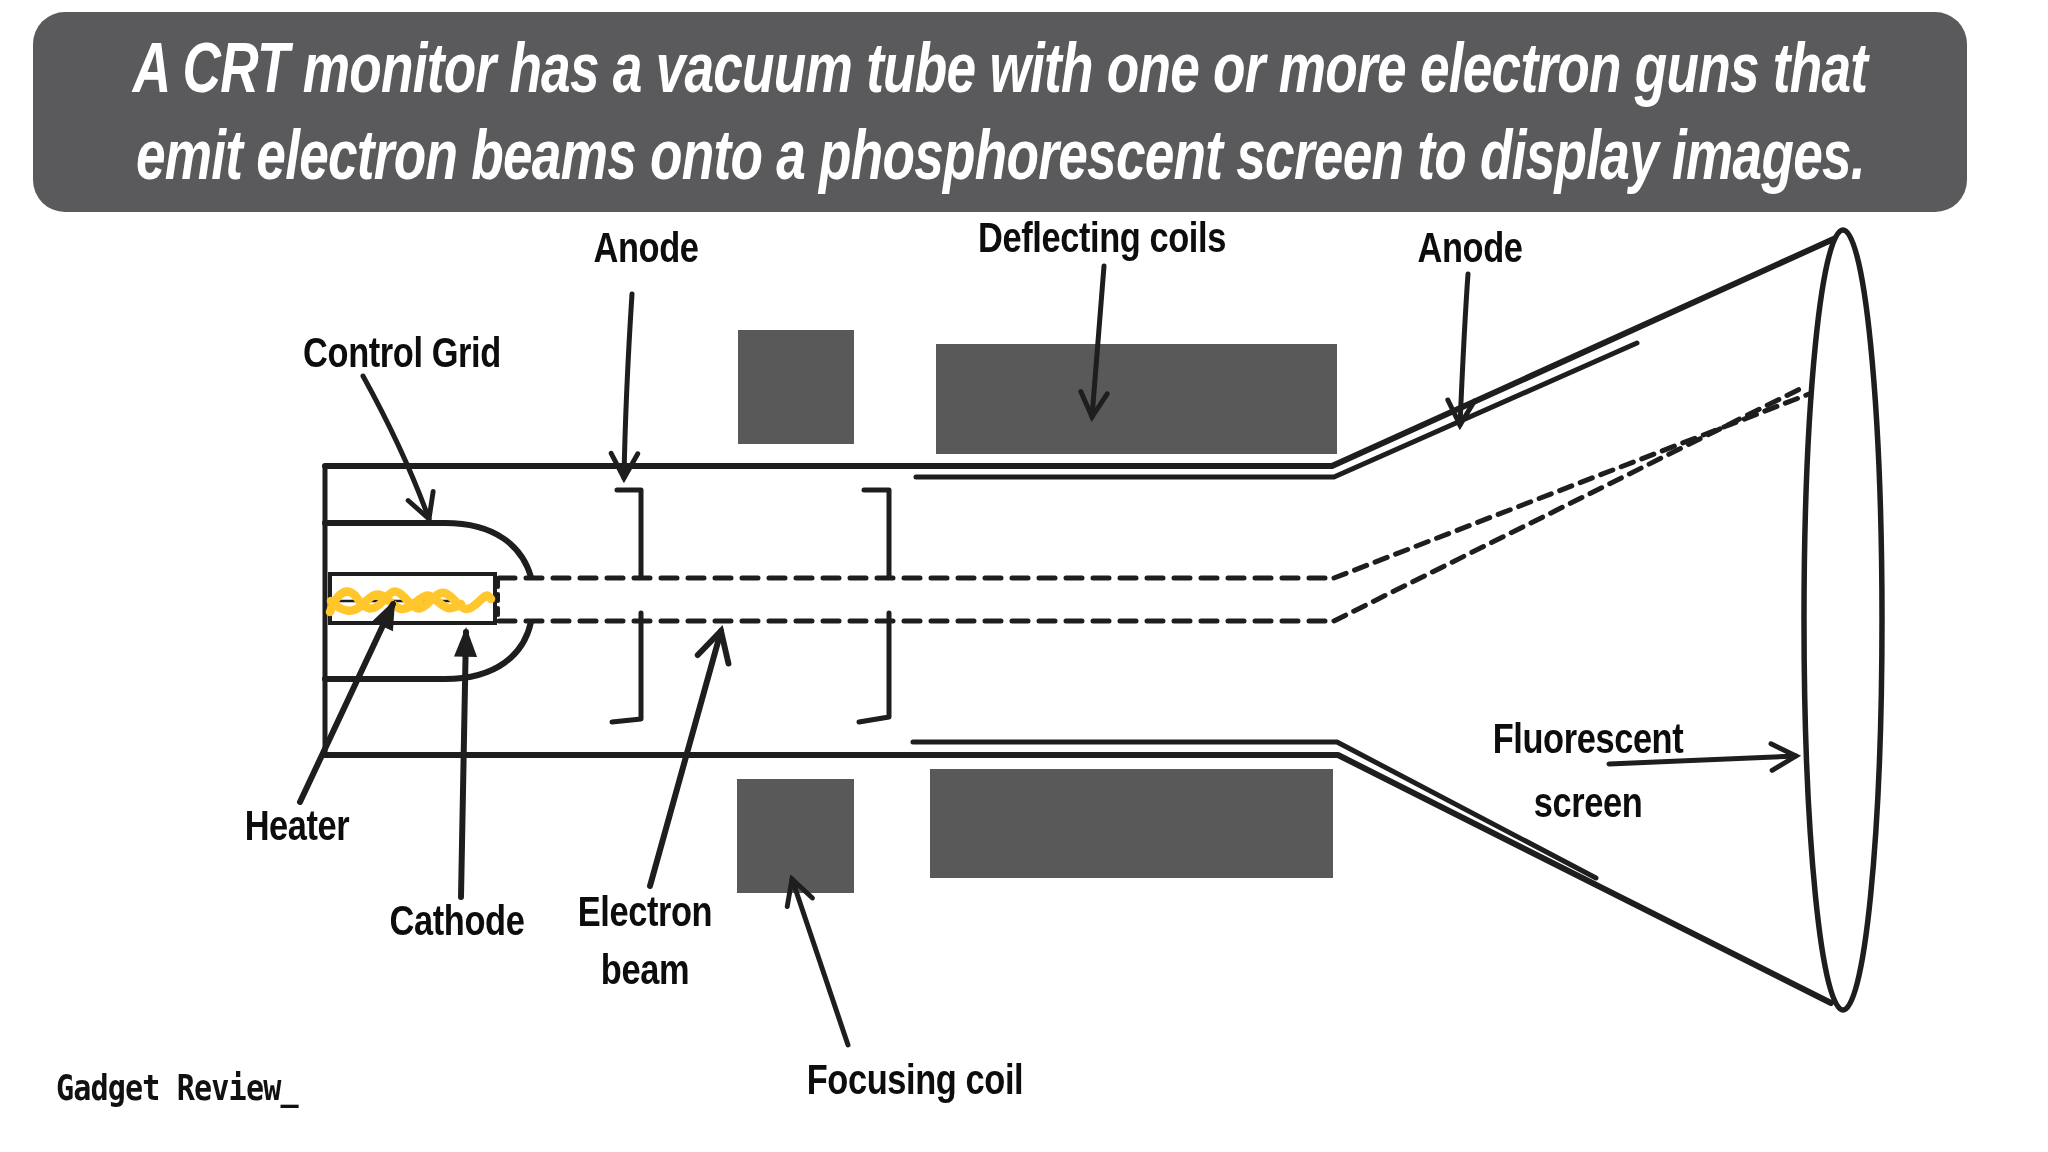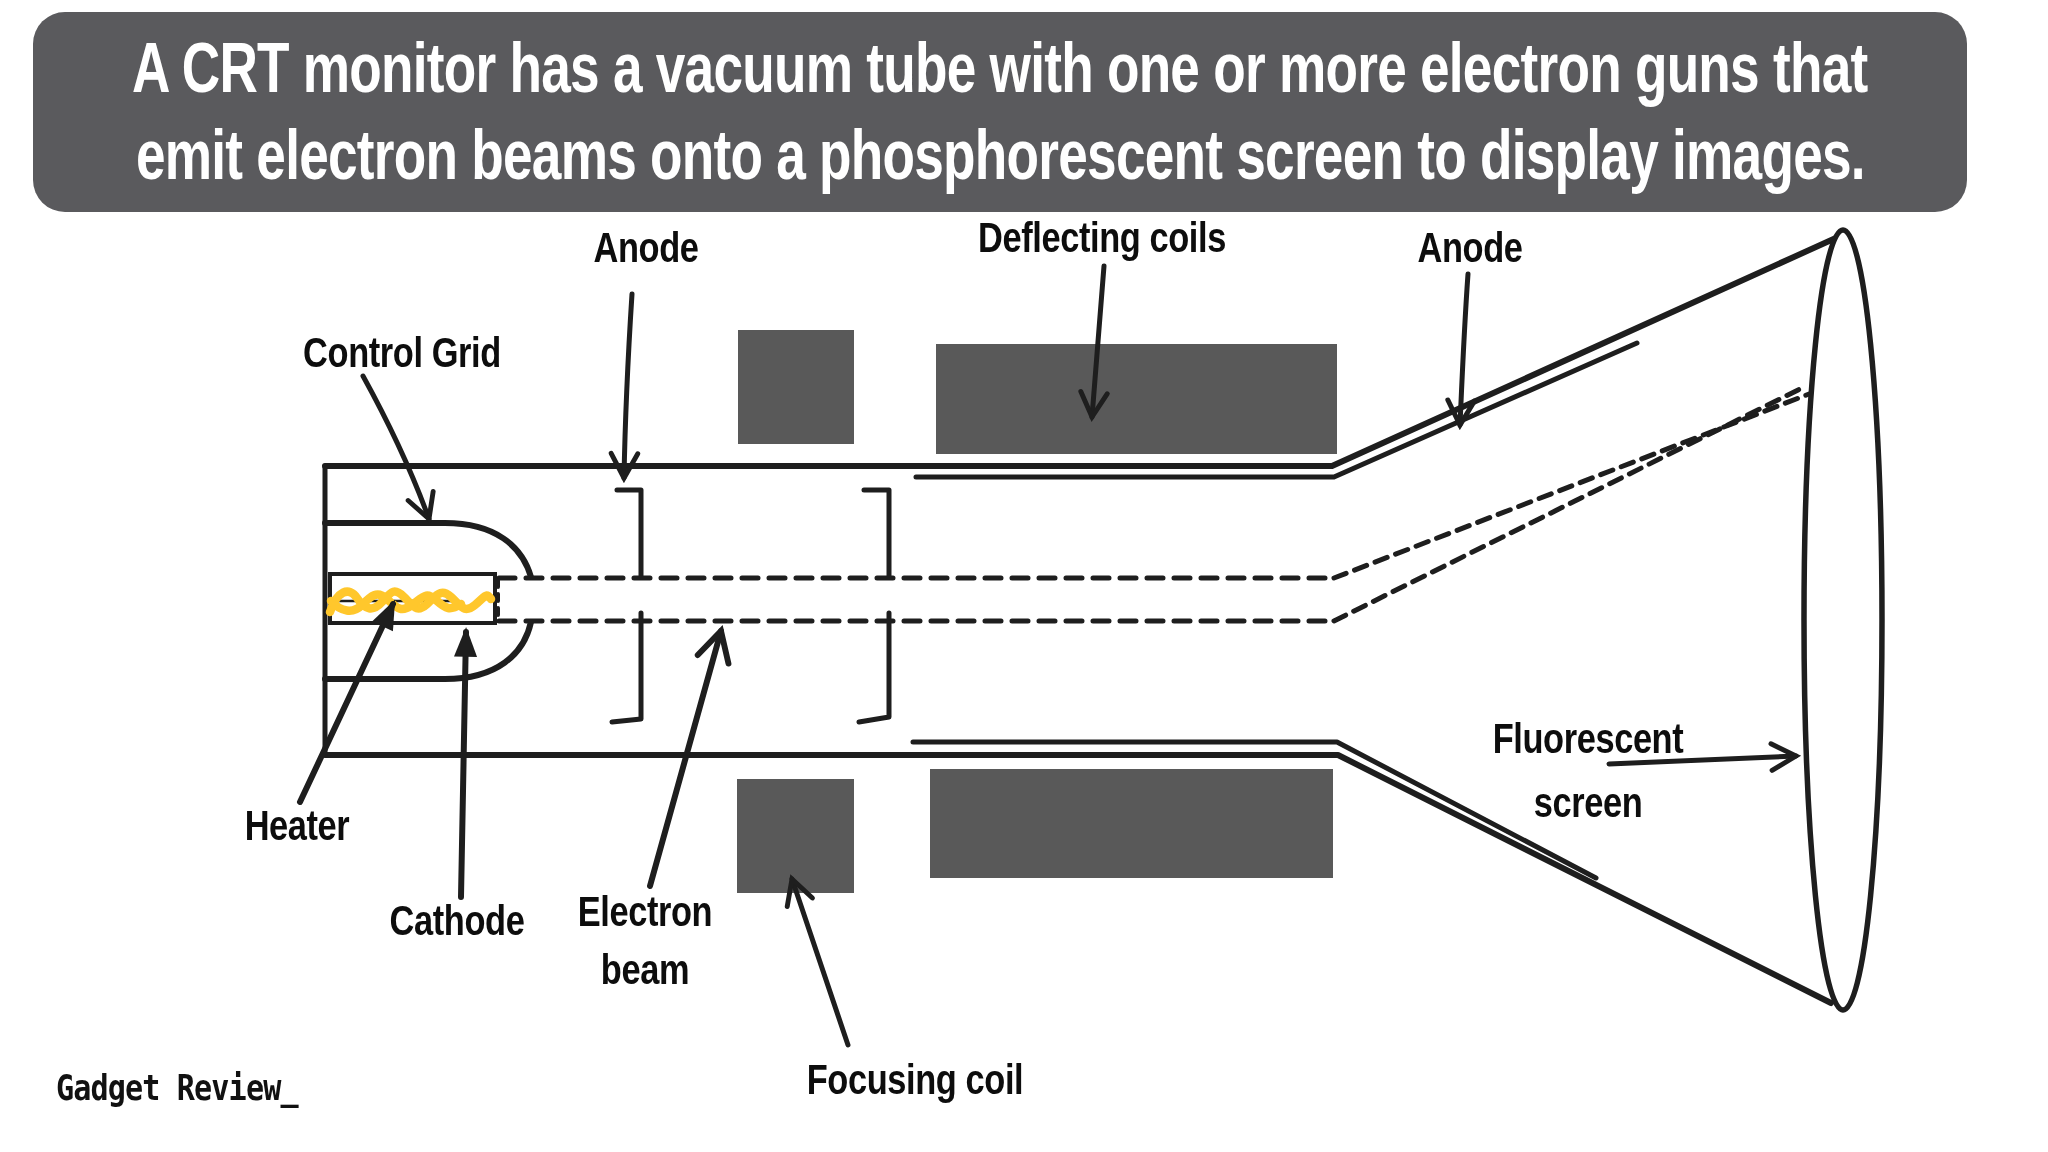--- a/index.html
+++ b/index.html
@@ -9,20 +9,21 @@
     background:#ffffff;
     overflow:hidden;
     font-family:"Liberation Sans",sans-serif;
   }
   #diagram-svg{position:absolute;left:0;top:0;}
   .hdr{
     position:absolute;left:33px;top:12px;width:1934px;height:200px;
     border-radius:32px;
     display:flex;flex-direction:column;align-items:center;justify-content:center;
     gap:2px;
+    font-style:italic;
   }
   .hdr .hline{
     font-size:70px;font-weight:bold;color:#ffffff;
     white-space:nowrap;line-height:1.22;letter-spacing:-1px;
     transform:scaleX(0.76);
   }
   .lbl{
     position:absolute;
     font-weight:bold;font-size:43px;color:#0d0d0d;
     white-space:nowrap;line-height:1;letter-spacing:-0.5px;

